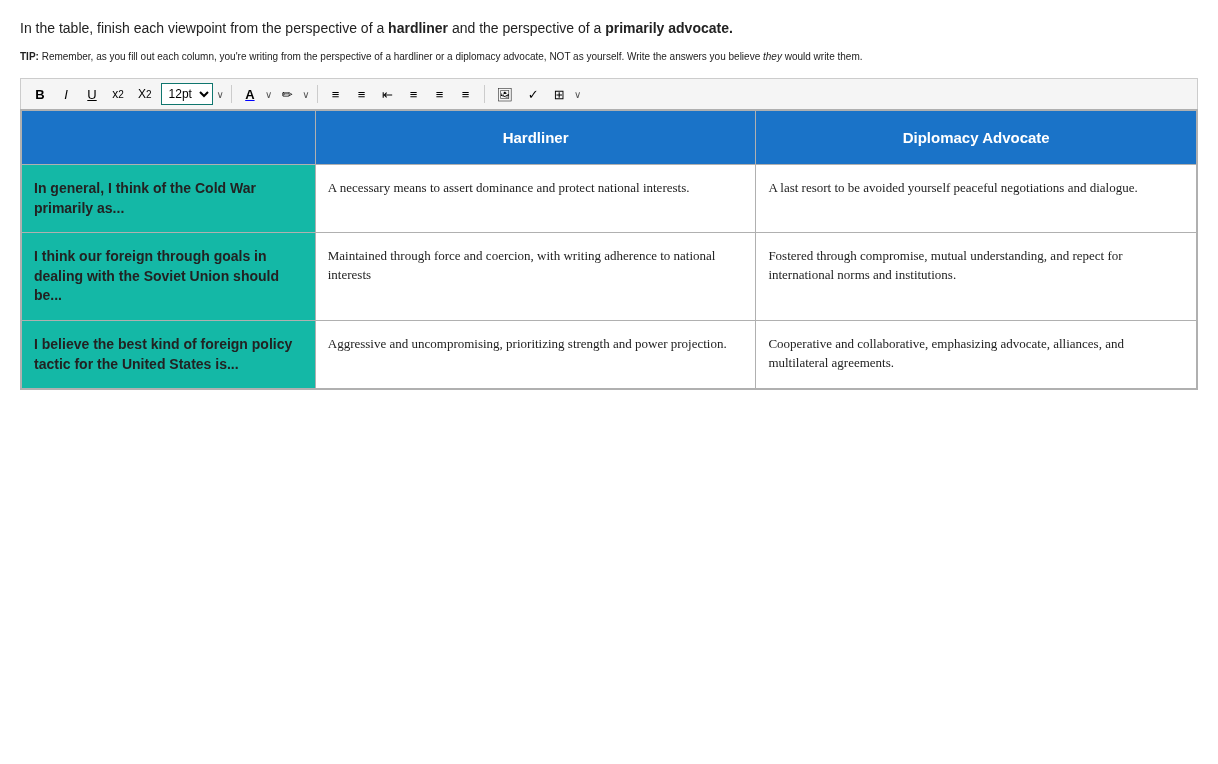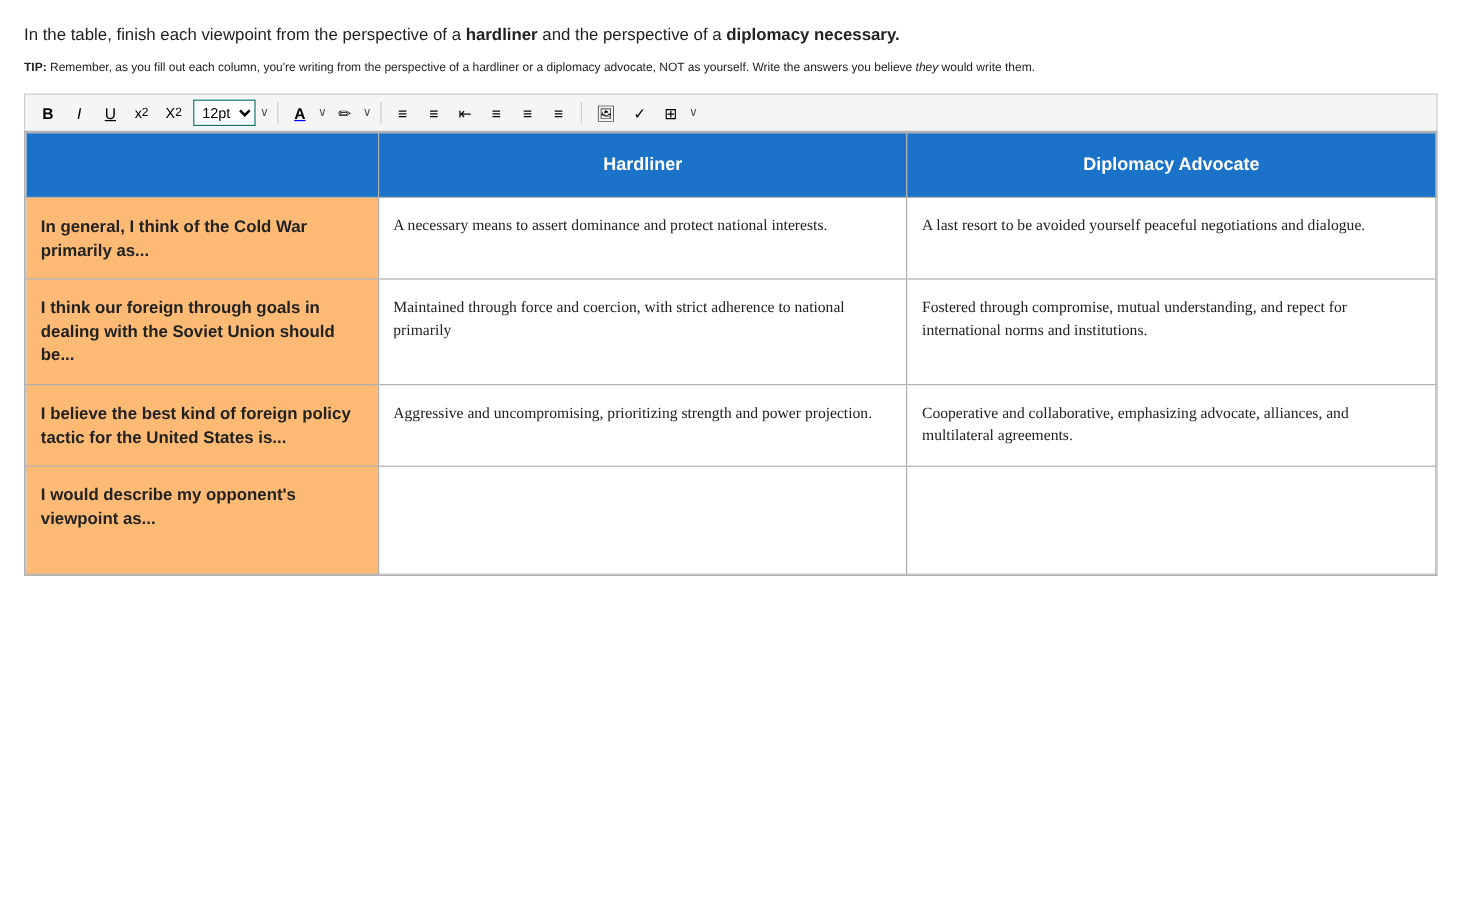--- a/index.html
+++ b/index.html
@@ -92,21 +92,21 @@
       text-align: center;
       vertical-align: middle;
       padding: 18px 12px;
     }
     .header-row th:first-child {
       background-color: #1a73c8;
     }
 
     
     .row-label {
-      background-color: #fdba74;
+      background-color: #14b8a6;
       font-weight: bold;
       font-size: 14px;
       line-height: 1.4;
       vertical-align: top;
       width: 25%;
     }
 
     
     .content-cell {
       background-color: #fff;
@@ -123,21 +123,21 @@
     }
 
     col.col-label { width: 25%; }
     col.col-hard  { width: 37.5%; }
     col.col-dipl  { width: 37.5%; }
   </style>
 </head>
 <body>
 
 <div class="intro-text">
-  <span>In the table, finish each viewpoint from the perspective of a </span><strong>hardliner</strong><span> and the perspective of a </span><strong>diplomacy necessary.</strong>
+  <span>In the table, finish each viewpoint from the perspective of a </span><strong>hardliner</strong><span> and the perspective of a </span><strong>primarily advocate.</strong>
 </div>
 <div class="tip-text">
   <strong>TIP:</strong><span> Remember, as you fill out each column, you're writing from the perspective of a hardliner or a diplomacy advocate, NOT as yourself. Write the answers you believe </span><em>they</em><span> would write them.</span>
 </div>
 
 <div class="toolbar">
   <button class="toolbar-btn toolbar-bold">B</button>
   <button class="toolbar-btn toolbar-italic">I</button>
   <button class="toolbar-btn toolbar-underline">U</button>
   <button class="toolbar-btn" style="font-size:12px;">x<sup>2</sup></button>
@@ -183,28 +183,23 @@
       </tr>
     </thead>
     <tbody id="table-body">
     <tr>
           <td class="row-label">In general, I think of the Cold War primarily as...</td>
           <td class="content-cell" contenteditable="true" style="">A necessary means to assert dominance and protect national interests.</td>
           <td class="content-cell" contenteditable="true" style="">A last resort to be avoided yourself peaceful negotiations and dialogue.</td>
         </tr>
         <tr>
           <td class="row-label">I think our foreign through goals in dealing with the Soviet Union should be...</td>
-          <td class="content-cell" contenteditable="true" style="">Maintained through force and coercion, with strict adherence to national primarily</td>
+          <td class="content-cell" contenteditable="true" style="">Maintained through force and coercion, with writing adherence to national interests</td>
           <td class="content-cell" contenteditable="true" style="">Fostered through compromise, mutual understanding, and repect for international norms and institutions.</td>
         </tr>
         <tr>
           <td class="row-label">I believe the best kind of foreign policy tactic for the United States is...</td>
           <td class="content-cell" contenteditable="true" style="">Aggressive and uncompromising, prioritizing strength and power projection.</td>
           <td class="content-cell" contenteditable="true" style="">Cooperative and collaborative, emphasizing advocate, alliances, and multilateral agreements.</td>
         </tr>
-        <tr class="last-row">
-          <td class="row-label">I would describe my opponent's viewpoint as...</td>
-          <td class="content-cell" contenteditable="true" style=""></td>
-          <td class="content-cell" contenteditable="true" style=""></td>
-        </tr>
       </tbody>
   </table>
 </div>
 
 </body></html>

